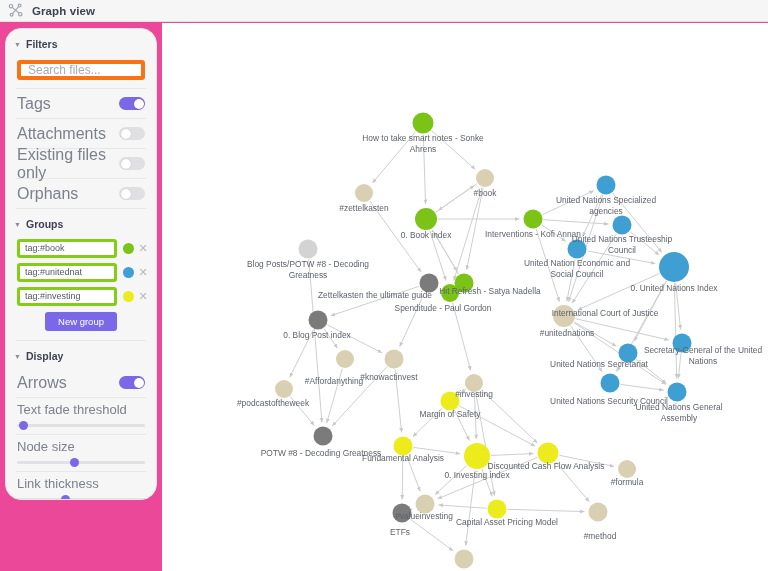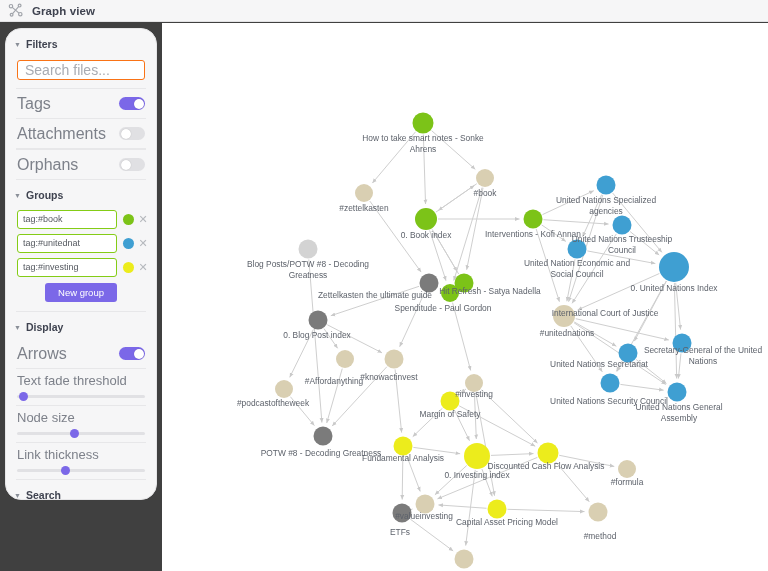--- a/index.html
+++ b/index.html
@@ -6,21 +6,21 @@
   html, body {
     margin: 0; padding: 0;
     width: 768px; height: 571px;
     overflow: hidden;
     font-family: "Liberation Sans", sans-serif;
     background: #ffffff;
   }
   #app {
     position: relative;
     width: 768px; height: 571px;
-    background: #404040;
+    background: #ec4899;
     overflow: hidden;
   }
 
   
   #titlebar {
     position: absolute; left: 0; top: 0;
     width: 768px; height: 22px;
     background: #f6f6f7;
     border-bottom: 1px solid #e2e2e4;
     display: flex; align-items: center;
@@ -59,24 +59,24 @@
     width: 9px; font-size: 7px; color: #8a8f98;
     margin-right: 3px; line-height: 1;
   }
   .divider {
     height: 1px; background: #e7e7e9;
     margin: 0 10px;
   }
   .search-wrap { padding: 4px 11px 8px 11px; }
   .search-input {
     width: 100%; height: 20px;
-    border: 1px solid #f97316;
+    border: 4px solid #f97316;
     border-radius: 3px;
     background: #ffffff;
-    font-size: 14px;
+    font-size: 12px;
     color: #6f737c;
     padding: 0 7px;
     outline: none;
     font-family: "Liberation Sans", sans-serif;
   }
   .search-input::placeholder { color: #a8abb2; }
 
   .toggle-row {
     display: flex; align-items: center;
     justify-content: space-between;
@@ -105,21 +105,21 @@
   .switch.on .knob { left: 14.5px; }
 
   .group-row {
     display: flex; align-items: center;
     padding: 2px 6px 2px 11px;
     height: 24px;
   }
   .group-input {
     flex: 1 1 auto;
     height: 19px;
-    border: 1px solid #84cc16;
+    border: 3px solid #84cc16;
     border-radius: 3px;
     background: #ffffff;
     font-size: 9px;
     color: #555960;
     padding: 0 5px;
     outline: none;
     min-width: 0;
     font-family: "Liberation Sans", sans-serif;
   }
   .group-dot {
@@ -221,20 +221,26 @@
     <div class="divider"></div>
 
     <div class="toggle-row">
       <span class="tr-label">Attachments</span>
       <span class="switch">
           <span class="knob"></span>
         </span>
     </div>
     <div class="divider"></div>
 
+    <div class="toggle-row">
+      <span class="tr-label">Existing files only</span>
+      <span class="switch">
+          <span class="knob"></span>
+        </span>
+    </div>
     <div class="divider"></div>
 
     <div class="toggle-row">
       <span class="tr-label">Orphans</span>
       <span class="switch">
           <span class="knob"></span>
         </span>
     </div>
     <div class="divider"></div>
 

